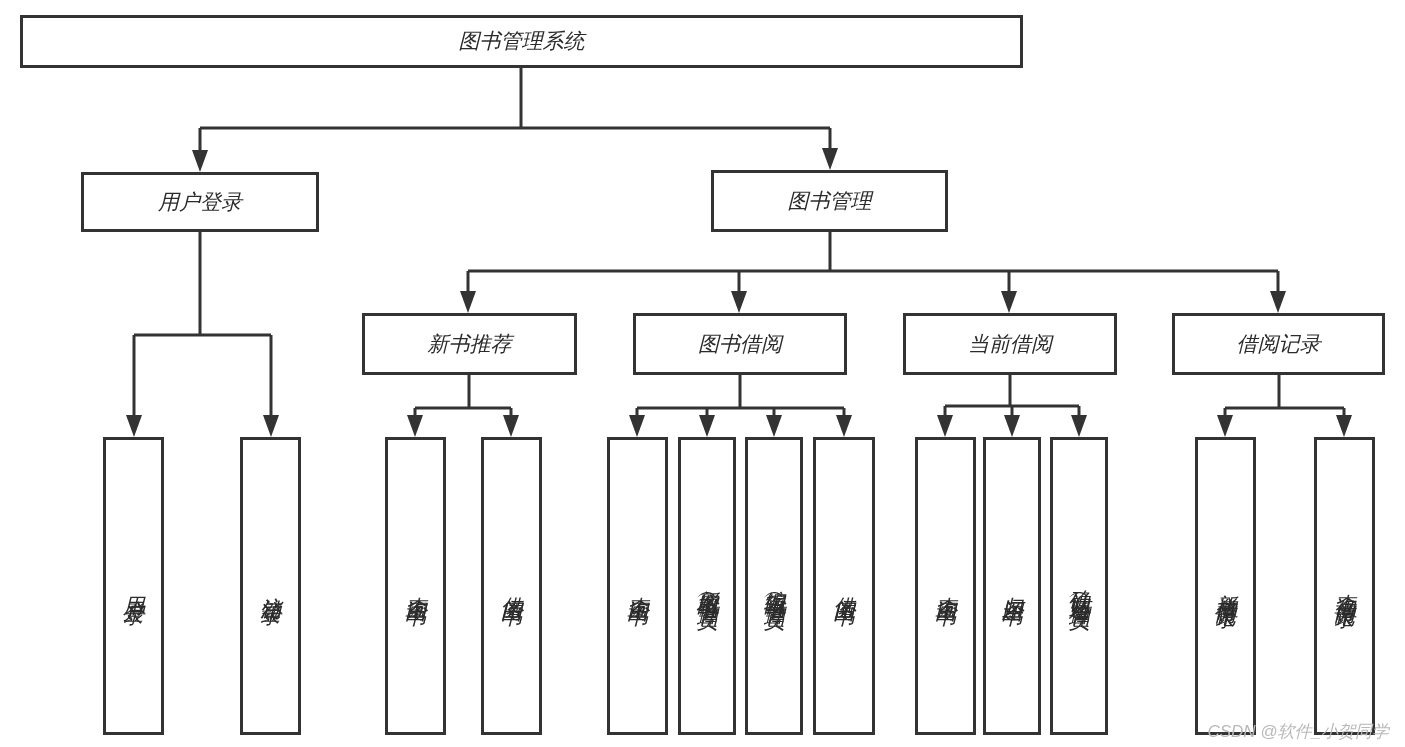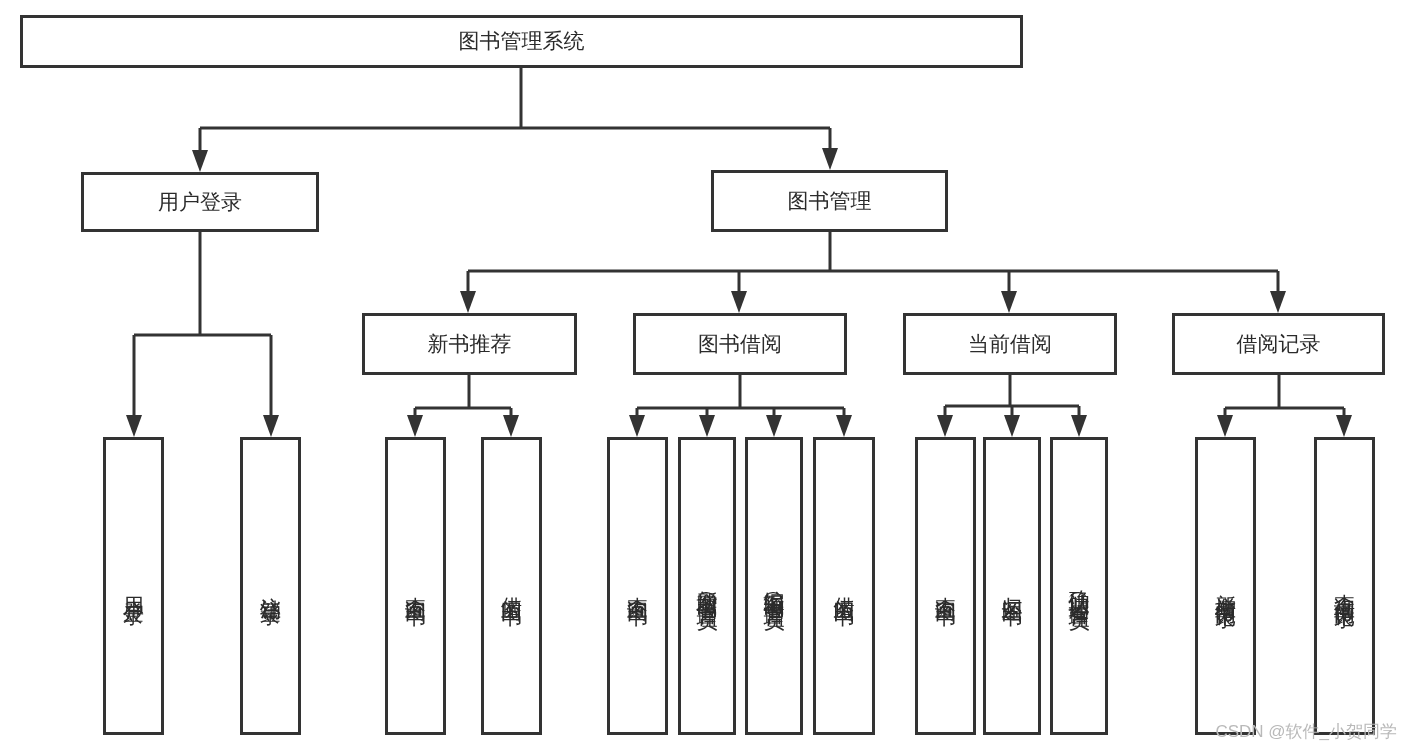--- a/index.html
+++ b/index.html
@@ -11,20 +11,21 @@
     width: 1405px;
     height: 747px;
     font-family: "Liberation Sans", "DejaVu Sans", sans-serif;
     overflow: hidden;
   }
   #diagram-root {
     position: relative;
     width: 1405px;
     height: 747px;
     background: #ffffff;
+    font-style: italic;
   }
   svg#tree-svg {
     position: absolute;
     top: 0;
     left: 0;
     width: 1405px;
     height: 747px;
     display: block;
   }
   .node-box {
@@ -50,21 +51,21 @@
     dominant-baseline: middle;
   }
   .vlabel-wrap {
     position: absolute;
     display: flex;
     align-items: center;
     justify-content: center;
   }
   .watermark {
     position: absolute;
-    right: 8px;
+    right: 16px;
     bottom: 4px;
     font-family: "Liberation Sans", "DejaVu Sans", sans-serif;
     font-size: 17px;
     color: #b9b9b9;
     white-space: nowrap;
   }
 </style>
 </head>
 <body>
 

